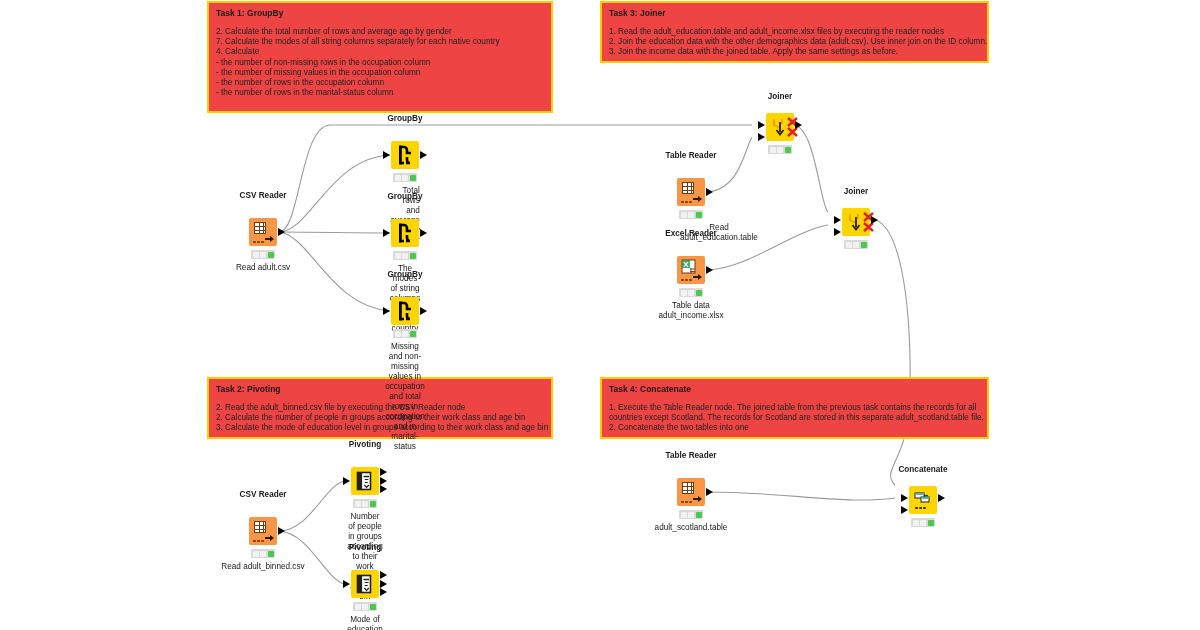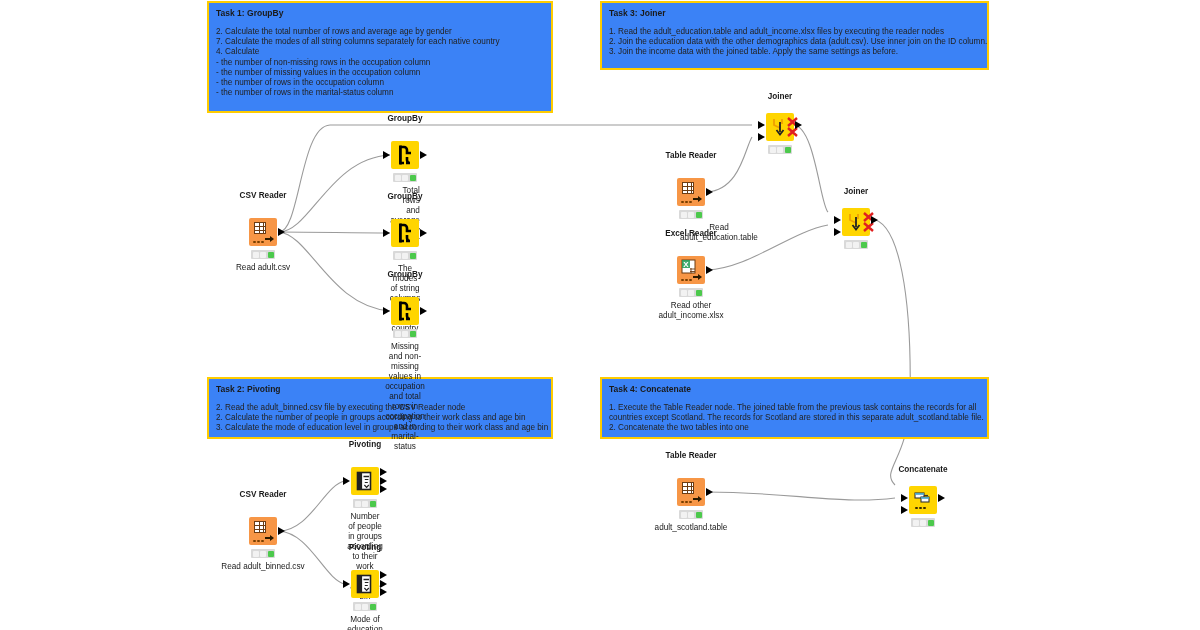--- a/index.html
+++ b/index.html
@@ -14,21 +14,21 @@
     background: #ffffff;
     font-family: "Liberation Sans", sans-serif;
     overflow: hidden;
   }
 
   
   .annot {
     position: absolute;
     box-sizing: border-box;
     border: 2px solid #FFCC00;
-    background: #3b82f6;
+    background: #ef4444;
     padding: 5px 1px 6px 7px;
   }
   .annot-title {
     font-size: 8.5px;
     font-weight: bold;
     color: #1a1a1a;
     line-height: 11px;
     margin-bottom: 8px;
     white-space: nowrap;
   }
@@ -237,21 +237,21 @@
     <div class="annot-title">Task 1: GroupBy</div>
     <div class="annot-line">2. Calculate the total number of rows and average age by gender</div>
     <div class="annot-line">7. Calculate the modes of all string columns separately for each native country</div>
     <div class="annot-line">4. Calculate</div>
     <div class="annot-line">- the number of non-missing rows in the occupation column</div>
     <div class="annot-line">- the number of missing values in the occupation column</div>
     <div class="annot-line">- the number of rows in the occupation column</div>
     <div class="annot-line">- the number of rows in the marital-status column</div>
   </div>
 
-  <div class="annot" style="left:600px; top:1px; width:389px; height:69px;">
+  <div class="annot" style="left:600px; top:1px; width:389px; height:62px;">
     <div class="annot-title">Task 3: Joiner</div>
     <div class="annot-line">1. Read the adult_education.table and adult_income.xlsx files by executing the reader nodes</div>
     <div class="annot-line">2. Join the education data with the other demographics data (adult.csv). Use inner join on the ID column.</div>
     <div class="annot-line">3. Join the income data with the joined table. Apply the same settings as before.</div>
   </div>
 
   <div class="annot" style="left:207px; top:377px; width:346px; height:62px;">
     <div class="annot-title">Task 2: Pivoting</div>
     <div class="annot-line">2. Read the adult_binned.csv file by executing the CSV Reader node</div>
     <div class="annot-line">2. Calculate the number of people in groups according to their work class and age bin</div>
@@ -413,21 +413,21 @@
           </div>
         <div class="arrow-r"></div>
       </div>
     </div>
     <div class="port out" style="top:-4.5px;"></div>
     <div class="status">
         <i></i>
         <i></i>
         <i class="on"></i>
       </div>
-    <div class="node-label" style="white-space:pre-line;">Read other
+    <div class="node-label" style="white-space:pre-line;">Table data
 adult_income.xlsx</div>
   </div>
 
   <div class="node" style="left:856px; top:226px;">
     <div class="node-title" style="bottom:30px;">Joiner</div>
     <div class="node-body yellow" style="top:-18px;">
       <svg class="gl" width="28" height="28" viewBox="0 0 28 28">
         <path d="M8 6 L8 12 L14 15" stroke="#F0A000" stroke-width="1.8" fill="none"></path>
         <path d="M16 6 L16 11" stroke="#F0A000" stroke-width="1.8" fill="none"></path>
         <path d="M14 9 L14 19" stroke="#222" stroke-width="1.8" fill="none"></path>

